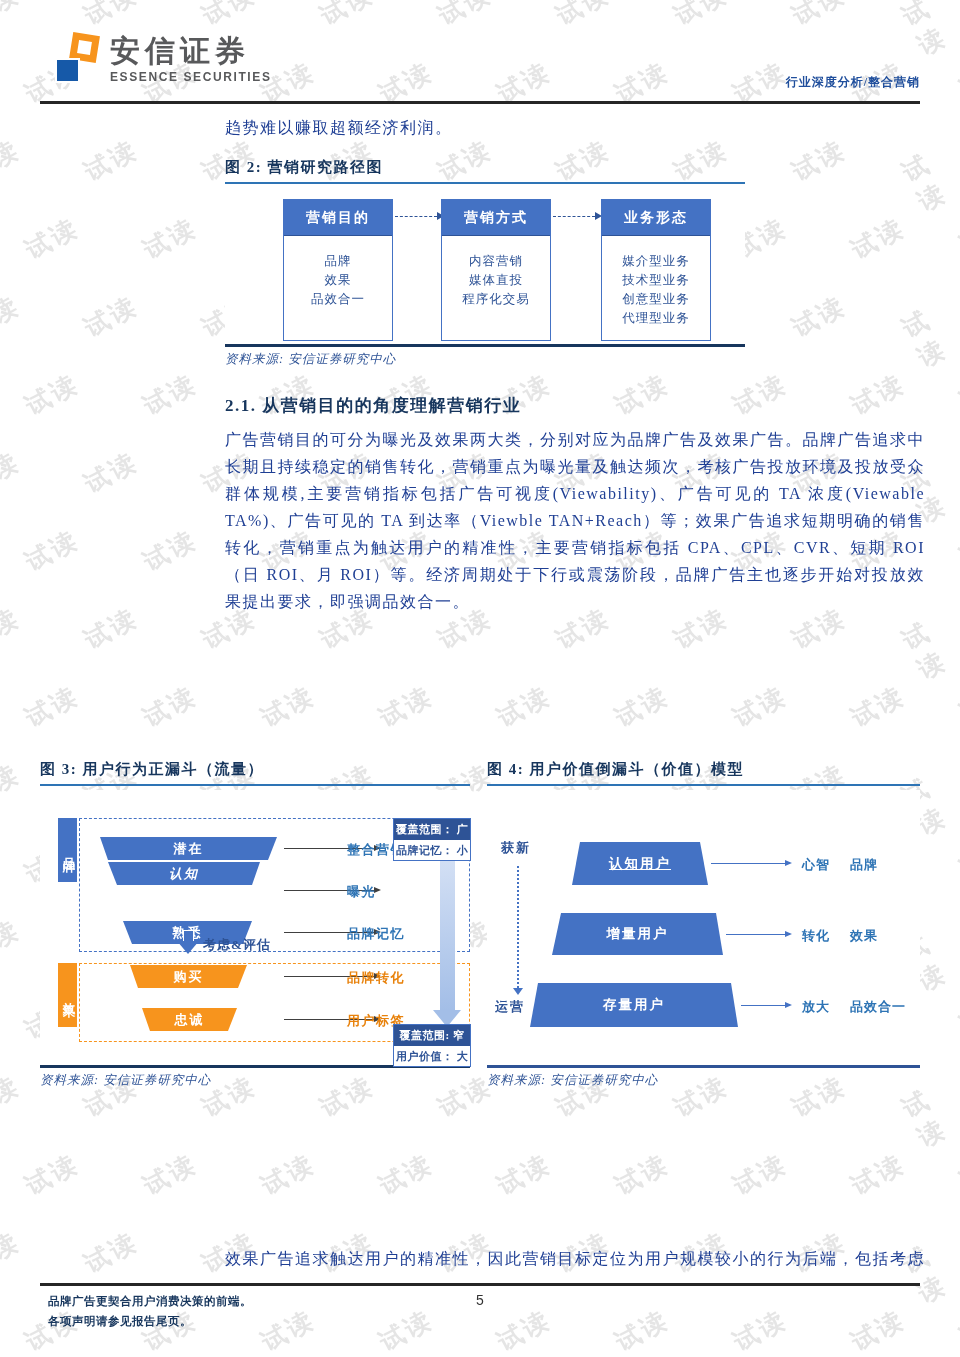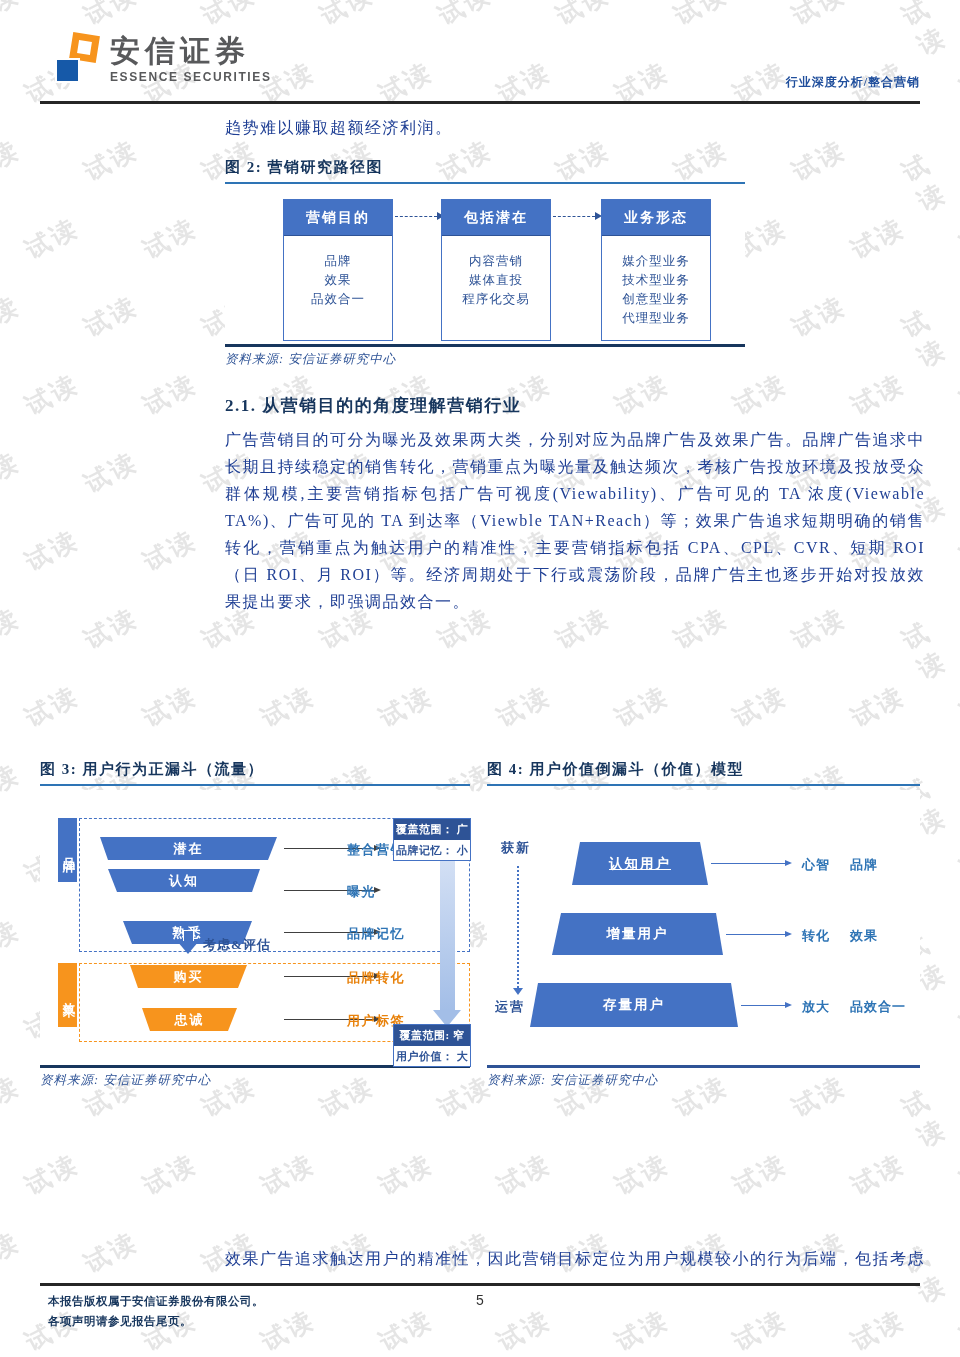--- a/index.html
+++ b/index.html
@@ -54,21 +54,21 @@
   .region-brand{top:28px;height:134px;border:1.6px dashed #4472C4;}
   .region-effect{top:173px;height:79px;border:1.6px dashed #F7941D;}
   .side-label{position:absolute;left:18px;width:19px;color:#fff;font-weight:700;font-size:12.5px;
               writing-mode:vertical-rl;text-align:center;letter-spacing:3px;}
   .side-brand{top:28px;height:64px;background:#4472C4;}
   .side-effect{top:173px;height:64px;background:#F7941D;}
   .trap{position:absolute;color:#fff;font-weight:700;font-size:13px;letter-spacing:2px;
         display:flex;align-items:center;justify-content:center;height:23px;}
   .trap.blue{background:#4472C4;} .trap.orange{background:#F7941D;}
   .f3-s1{left:60px;top:47px;width:177px;clip-path:polygon(0 0,100% 0,calc(100% - 9px) 100%,8px 100%);}
-  .f3-s2{left:68px;top:79px;width:152px;clip-path:polygon(0 0,100% 0,calc(100% - 8px) 100%,9px 100%);}
+  .f3-s2{left:68px;top:72px;width:152px;clip-path:polygon(0 0,100% 0,calc(100% - 8px) 100%,9px 100%);font-style:italic;}
   .f3-s3{left:83px;top:131px;width:129px;clip-path:polygon(0 0,100% 0,calc(100% - 9px) 100%,9px 100%);}
   .f3-s4{left:90px;top:175px;width:117px;clip-path:polygon(0 0,100% 0,calc(100% - 9px) 100%,8px 100%);}
   .f3-s5{left:102px;top:218px;width:95px;clip-path:polygon(0 0,100% 0,calc(100% - 9px) 100%,8px 100%);}
   .h-arrow{position:absolute;height:0;border-top:1.2px solid #404040;}
   .h-arrow:after{content:"";position:absolute;right:-7px;top:-4px;border-left:7px solid #404040;
                  border-top:3.5px solid transparent;border-bottom:3.5px solid transparent;}
   .f3-out{position:absolute;left:307px;width:110px;font-size:13px;font-weight:700;letter-spacing:1.5px;}
   .out-blue{color:#2E74B5;} .out-orange{color:#E8820C;}
   .f3-mid{position:absolute;left:163px;top:146px;font-size:13px;font-weight:700;color:#2E5396;letter-spacing:1px;}
   .f3-mid-arrow-stem{position:absolute;left:143px;top:140px;width:11px;height:11px;background:#4472C4;border:1.5px solid #fff;border-bottom:none;}
@@ -298,21 +298,21 @@
         <div class="f2-box" style="left:58px">
           <div class="f2-box-h">营销目的</div>
           <div class="f2-box-b">
             <div>品牌</div>
             <div>效果</div>
             <div>品效合一</div>
           </div>
         </div>
         <div class="f2-arrow" style="left:170px;width:42px"></div>
         <div class="f2-box" style="left:216px">
-          <div class="f2-box-h">包括潜在</div>
+          <div class="f2-box-h">营销方式</div>
           <div class="f2-box-b">
             <div>内容营销</div>
             <div>媒体直投</div>
             <div>程序化交易</div>
           </div>
         </div>
         <div class="f2-arrow" style="left:328px;width:42px"></div>
         <div class="f2-box" style="left:376px">
           <div class="f2-box-h">业务形态</div>
           <div class="f2-box-b">
@@ -397,18 +397,18 @@
         <div class="f4-out" style="left:315px;top:208px">放大</div>
         <div class="f4-out" style="left:363px;top:208px">品效合一</div>
       </div>
       <div class="fig-source">资料来源: 安信证券研究中心</div>
     </div>
 
     <div class="para" style="top:1245px">效果广告追求触达用户的精准性，因此营销目标定位为用户规模较小的行为后端，包括考虑</div>
 
     <div class="hr-footer"></div>
     <div class="footer-text">
-      <div>本报告版权属于安信证券股份有限公司。</div>
+      <div>品牌广告更契合用户消费决策的前端。</div>
       <div>各项声明请参见报告尾页。</div>
     </div>
     <div class="page-num">5</div>
   </div>
 </div>
 
 </body></html>

